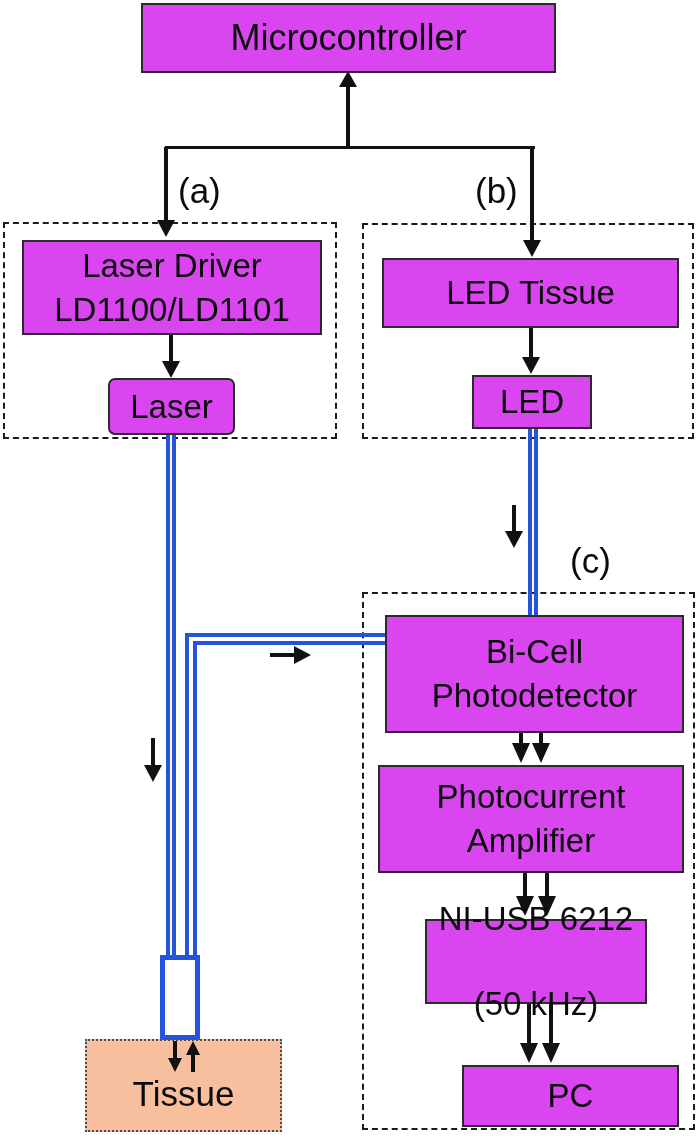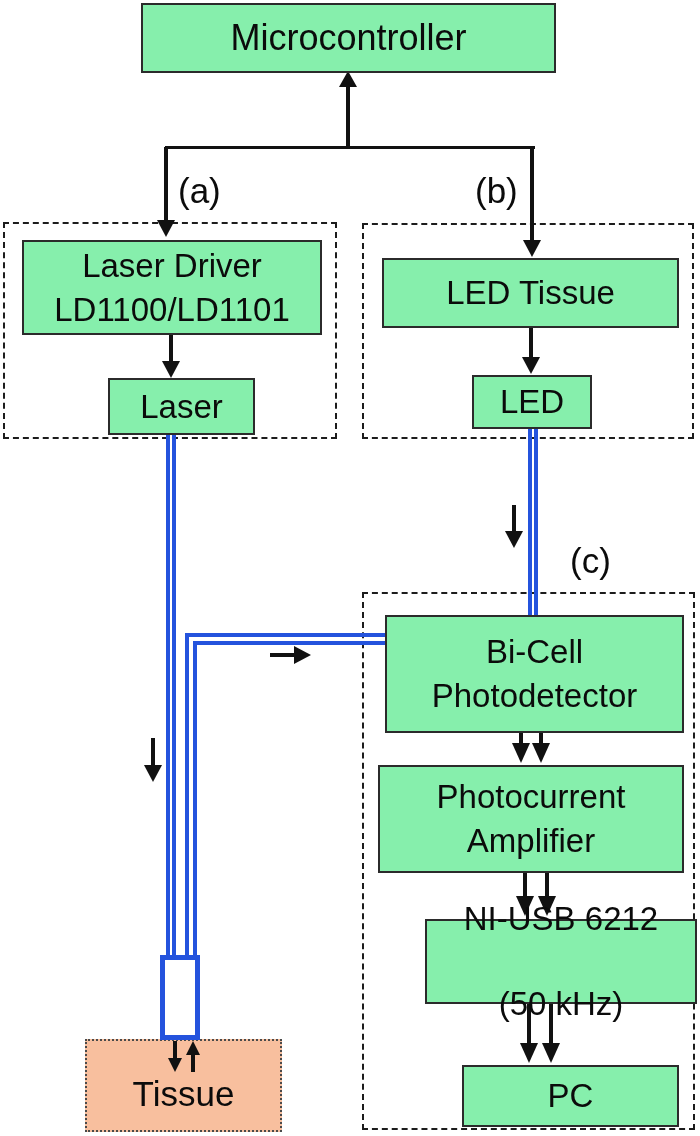--- a/index.html
+++ b/index.html
@@ -1,21 +1,21 @@
 <!DOCTYPE html>
 <html><head>
 <meta charset="utf-8">
 <style>
   html,body{margin:0;padding:0;background:#ffffff;}
   .fig{
     position:relative;width:700px;height:1136px;background:#ffffff;overflow:hidden;
     font-family:"Liberation Sans", sans-serif;color:#111;
   }
   .box{
-    position:absolute;box-sizing:border-box;background:#86efac;border:2px solid #2b2b2b;
+    position:absolute;box-sizing:border-box;background:#d946ef;border:2px solid #2b2b2b;
     display:flex;flex-direction:column;align-items:center;justify-content:center;
     text-align:center;z-index:5;font-size:33px;line-height:44px;color:#0b0b0b;
   }
   .dashedbox{
     position:absolute;box-sizing:border-box;border:2px dashed #1c1c1c;z-index:1;background:transparent;
   }
   .lbl{
     position:absolute;font-size:35px;color:#0b0b0b;z-index:5;line-height:38px;
   }
   .line{position:absolute;background:#111;z-index:4;}
@@ -101,21 +101,21 @@
 
   <div class="box" style="left:141px;top:3px;width:415px;height:70px;font-size:36px;">
     <span>Microcontroller</span>
   </div>
 
   <div class="box" style="left:22px;top:240px;width:300px;height:95px;">
     <span>Laser Driver</span>
     <span>LD1100/LD1101</span>
   </div>
 
-  <div class="box" style="left:108px;top:378px;width:147px;height:57px;">
+  <div class="box" style="left:108px;top:378px;width:127px;height:57px;border-radius:7px;">
     <span>Laser</span>
   </div>
 
   <div class="box" style="left:382px;top:258px;width:297px;height:70px;">
     <span>LED Tissue</span>
   </div>
 
   <div class="box" style="left:472px;top:375px;width:120px;height:54px;">
     <span>LED</span>
   </div>
@@ -123,21 +123,21 @@
   <div class="box" style="left:385px;top:615px;width:299px;height:118px;">
     <span>Bi-Cell</span>
     <span>Photodetector</span>
   </div>
 
   <div class="box" style="left:378px;top:765px;width:306px;height:108px;">
     <span>Photocurrent</span>
     <span>Amplifier</span>
   </div>
 
-  <div class="box" style="left:425px;top:919px;width:272px;height:85px;gap:41px;">
+  <div class="box" style="left:425px;top:919px;width:222px;height:85px;gap:41px;">
     <span>NI-USB 6212</span>
     <span>(50 kHz)</span>
   </div>
 
   <div class="box" style="left:430px;top:1065px;width:217px;height:62px;margin-left:32px;">
     <span>PC</span>
   </div>
 
   <div class="probe" style="left:160px;top:955px;width:40px;height:85px;"></div>
 

